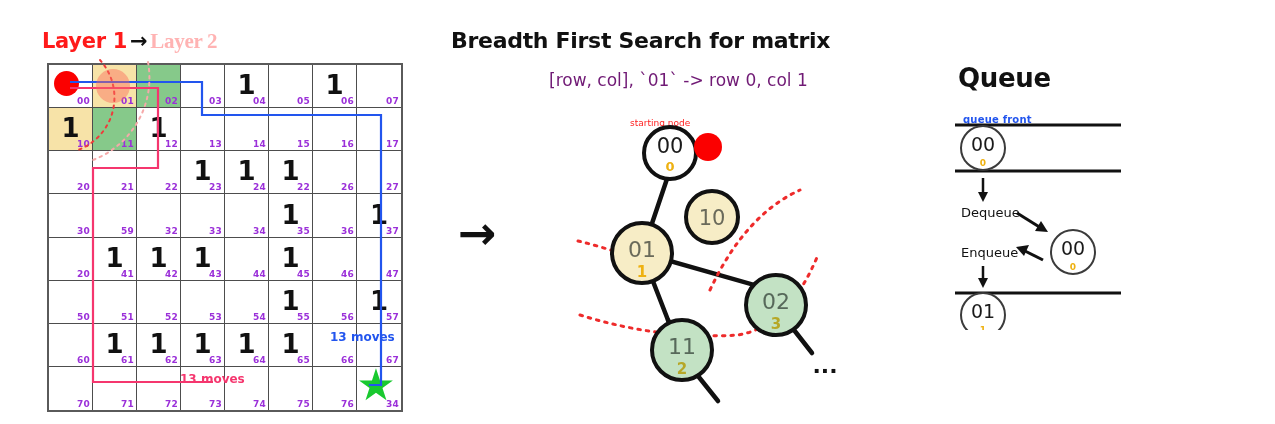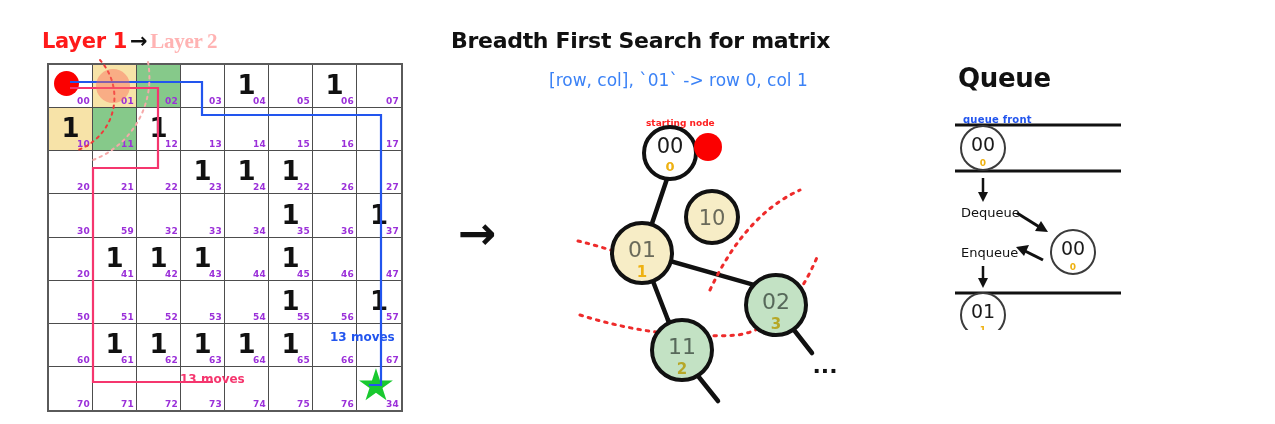--- a/index.html
+++ b/index.html
@@ -84,29 +84,29 @@
   }
 
   
   #main-title{
     left:451px;top:12px;
     font-size:22px;font-weight:bold;color:#111;
     letter-spacing:-0.3px;white-space:nowrap;margin-top:16px;
   }
   #notation-caption{
     left:549px;top:70px;
-    font-size:17px;color:#3b82f6;white-space:nowrap;
+    font-size:17px;color:#701a75;white-space:nowrap;
   }
   #transform-arrow{
     left:458px;top:210px;
     font-size:46px;font-weight:bold;color:#111;line-height:46px;
   }
   #starting-node-label{
     left:630px;top:118px;
-    font-size:9px;font-weight:bold;color:#ff2020;white-space:nowrap;margin-left:16px;
+    font-size:9px;font-weight:normal;color:#ff2020;white-space:nowrap;
   }
 
   
   #graph-area{left:560px;top:105px;width:300px;height:300px;}
 
   
 
   
   #queue-title{
     left:958px;top:63px;

